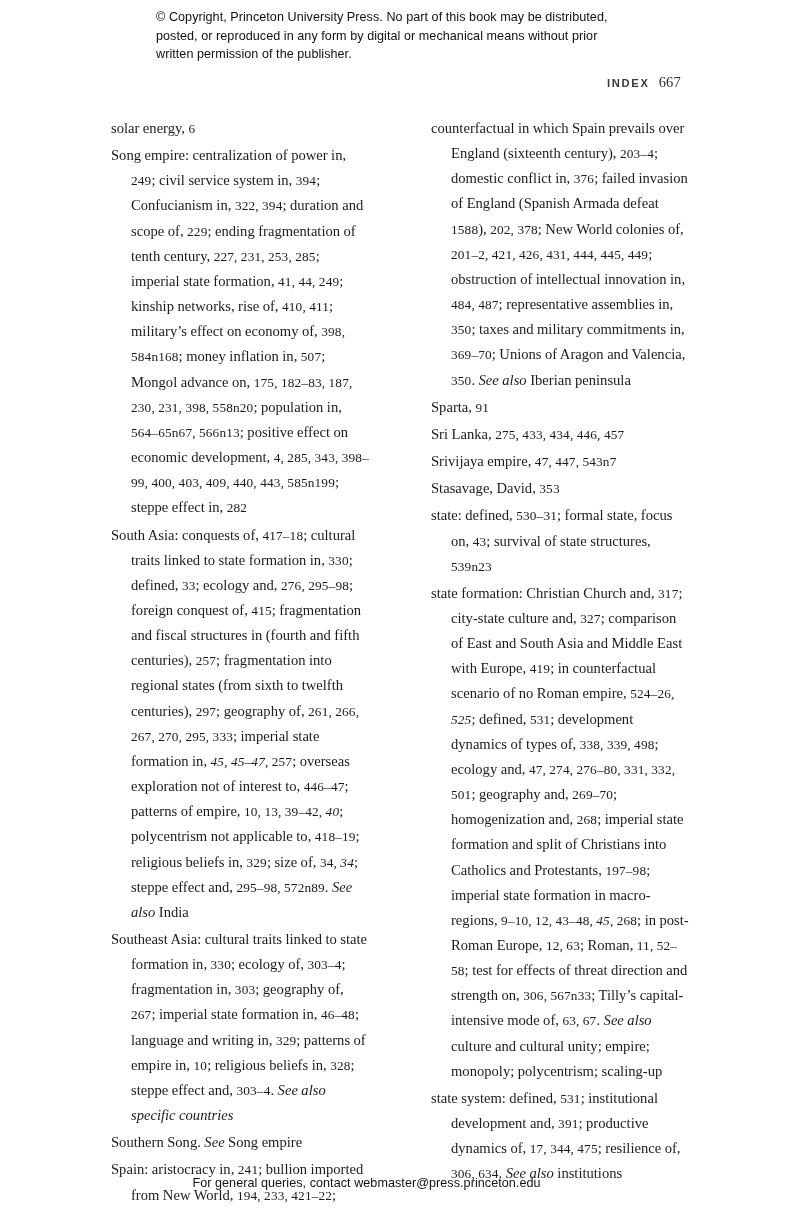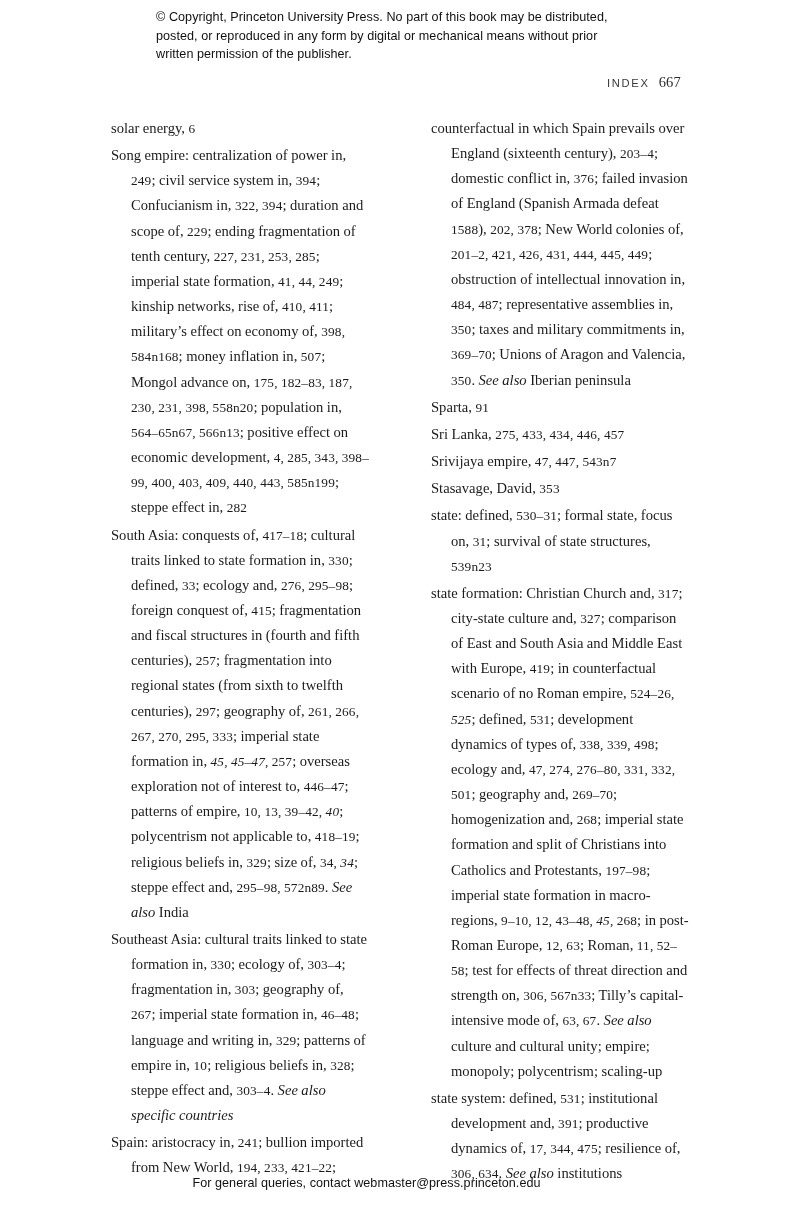--- a/index.html
+++ b/index.html
@@ -35,21 +35,21 @@
     left: 109px;
     top: 74px;
     width: 572px;
     text-align: right;
     font-family: "Liberation Sans", "DejaVu Sans", sans-serif;
     font-size: 11.2px;
     color: #3a3a3a;
   }
   #running-head .rh-label {
     letter-spacing: 1.7px;
-    font-weight: 400;
+    font-weight: 700;
     margin-top: 28px;
   }
   #running-head .rh-page {
     font-family: "Liberation Serif", "DejaVu Serif", serif;
     font-size: 14.5px;
     letter-spacing: 0.2px;
     margin-left: 9px;
     color: #2c2c2c;
   }
 
@@ -114,27 +114,28 @@
 <div id="running-head">
   <span class="rh-label">INDEX</span><span class="rh-page">667</span>
 </div>
 
 <div id="index-body">
   <div class="index-column" id="column-left">
       <p class="index-entry">solar energy, <span class="num">6</span></p>
       <p class="index-entry">Song empire: centralization of power in, <span class="num">249</span>; civil service system in, <span class="num">394</span>; Confucianism in, <span class="num">322, 394</span>; duration and scope of, <span class="num">229</span>; ending fragmentation of tenth century, <span class="num">227, 231, 253, 285</span>; imperial state formation, <span class="num">41, 44, 249</span>; kinship networks, rise of, <span class="num">410, 411</span>; military’s effect on economy of, <span class="num">398, 584n168</span>; money inflation in, <span class="num">507</span>; Mongol advance on, <span class="num">175, 182–83, 187, 230, 231, 398, 558n20</span>; population in, <span class="num">564–65n67, 566n13</span>; positive effect on economic development, <span class="num">4, 285, 343, 398–99, 400, 403, 409, 440, 443, 585n199</span>; steppe effect in, <span class="num">282</span></p>
       <p class="index-entry">South Asia: conquests of, <span class="num">417–18</span>; cultural traits linked to state formation in, <span class="num">330</span>; defined, <span class="num">33</span>; ecology and, <span class="num">276, 295–98</span>; foreign conquest of, <span class="num">415</span>; fragmentation and fiscal structures in (fourth and fifth centuries), <span class="num">257</span>; fragmentation into regional states (from sixth to twelfth centuries), <span class="num">297</span>; geography of, <span class="num">261, 266, 267, 270, 295, 333</span>; imperial state formation in, <span class="num-i">45, 45–47</span><span class="num">, 257</span>; overseas exploration not of interest to, <span class="num">446–47</span>; patterns of empire, <span class="num">10, 13, 39–42, </span><span class="num-i">40</span>; polycentrism not applicable to, <span class="num">418–19</span>; religious beliefs in, <span class="num">329</span>; size of, <span class="num">34, </span><span class="num-i">34</span>; steppe effect and, <span class="num">295–98, 572n89</span>. <i>See also</i> India</p>
       <p class="index-entry">Southeast Asia: cultural traits linked to state formation in, <span class="num">330</span>; ecology of, <span class="num">303–4</span>; fragmentation in, <span class="num">303</span>; geography of, <span class="num">267</span>; imperial state formation in, <span class="num">46–48</span>; language and writing in, <span class="num">329</span>; patterns of empire in, <span class="num">10</span>; religious beliefs in, <span class="num">328</span>; steppe effect and, <span class="num">303–4</span>. <i>See also specific countries</i></p>
+      <p class="index-entry">Southern Song. <i>See</i> Song empire</p>
       <p class="index-entry">Spain: aristocracy in, <span class="num">241</span>; bullion imported from New World, <span class="num">194, 233, 421–22</span>;</p>
     </div>
   <div class="index-column" id="column-right">
       <p class="index-entry">counterfactual in which Spain prevails over England (sixteenth century), <span class="num">203–4</span>; domestic conflict in, <span class="num">376</span>; failed invasion of England (Spanish Armada defeat <span class="num">1588</span>), <span class="num">202, 378</span>; New World colonies of, <span class="num">201–2, 421, 426, 431, 444, 445, 449</span>; obstruction of intellectual innovation in, <span class="num">484, 487</span>; representative assemblies in, <span class="num">350</span>; taxes and military commitments in, <span class="num">369–70</span>; Unions of Aragon and Valencia, <span class="num">350</span>. <i>See also</i> Iberian peninsula</p>
       <p class="index-entry">Sparta, <span class="num">91</span></p>
       <p class="index-entry">Sri Lanka, <span class="num">275, 433, 434, 446, 457</span></p>
       <p class="index-entry">Srivijaya empire, <span class="num">47, 447, 543n7</span></p>
       <p class="index-entry">Stasavage, David, <span class="num">353</span></p>
-      <p class="index-entry">state: defined, <span class="num">530–31</span>; formal state, focus on, <span class="num">31</span>; survival of state structures, <span class="num">539n23</span></p>
+      <p class="index-entry">state: defined, <span class="num">530–31</span>; formal state, focus on, <span class="num">43</span>; survival of state structures, <span class="num">539n23</span></p>
       <p class="index-entry">state formation: Christian Church and, <span class="num">317</span>; city-state culture and, <span class="num">327</span>; comparison of East and South Asia and Middle East with Europe, <span class="num">419</span>; in counterfactual scenario of no Roman empire, <span class="num">524–26, </span><span class="num-i">525</span>; defined, <span class="num">531</span>; development dynamics of types of, <span class="num">338, 339, 498</span>; ecology and, <span class="num">47, 274, 276–80, 331, 332, 501</span>; geography and, <span class="num">269–70</span>; homogenization and, <span class="num">268</span>; imperial state formation and split of Christians into Catholics and Protestants, <span class="num">197–98</span>; imperial state formation in macro-regions, <span class="num">9–10, 12, 43–48, </span><span class="num-i">45</span><span class="num">, 268</span>; in post-Roman Europe, <span class="num">12, 63</span>; Roman, <span class="num">11, 52–58</span>; test for effects of threat direction and strength on, <span class="num">306, 567n33</span>; Tilly’s capital-intensive mode of, <span class="num">63, 67</span>. <i>See also</i> culture and cultural unity; empire; monopoly; polycentrism; scaling-up</p>
       <p class="index-entry">state system: defined, <span class="num">531</span>; institutional development and, <span class="num">391</span>; productive dynamics of, <span class="num">17, 344, 475</span>; resilience of, <span class="num">306, 634</span>. <i>See also</i> institutions</p>
     </div>
 </div>
 
 <div id="footer-note">For general queries, contact webmaster@press.princeton.edu</div>
 
 </body></html>

